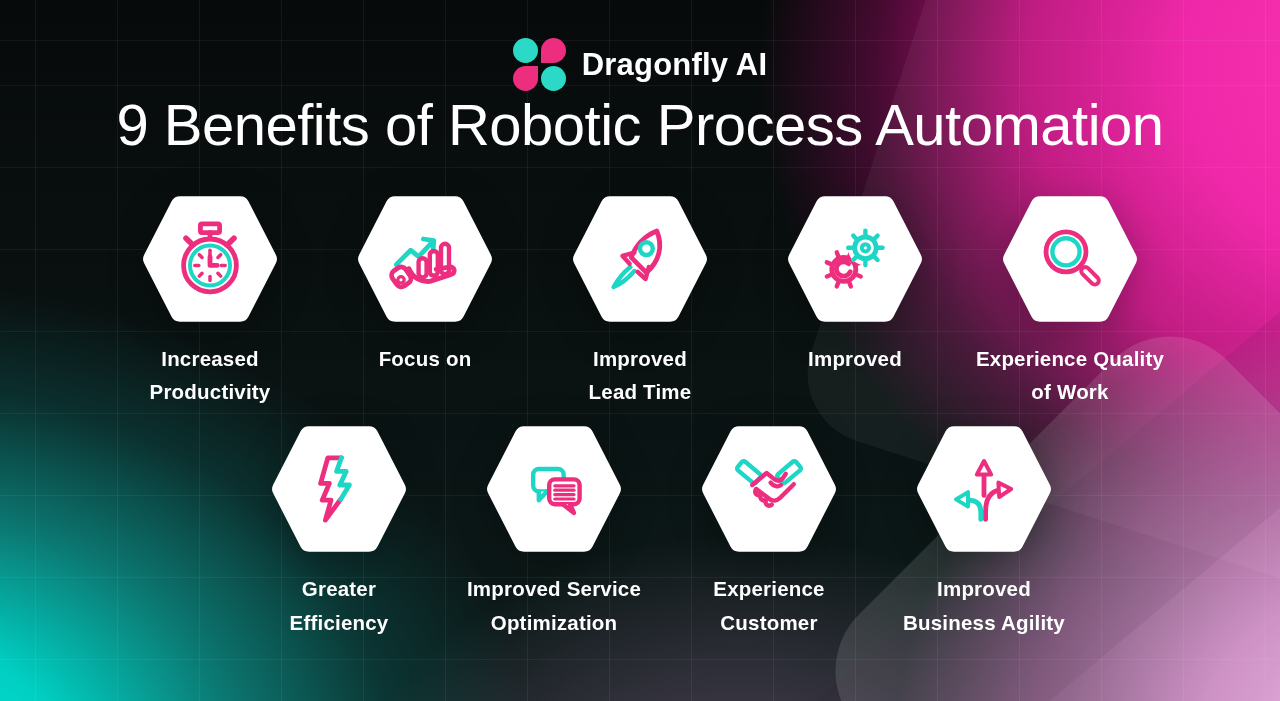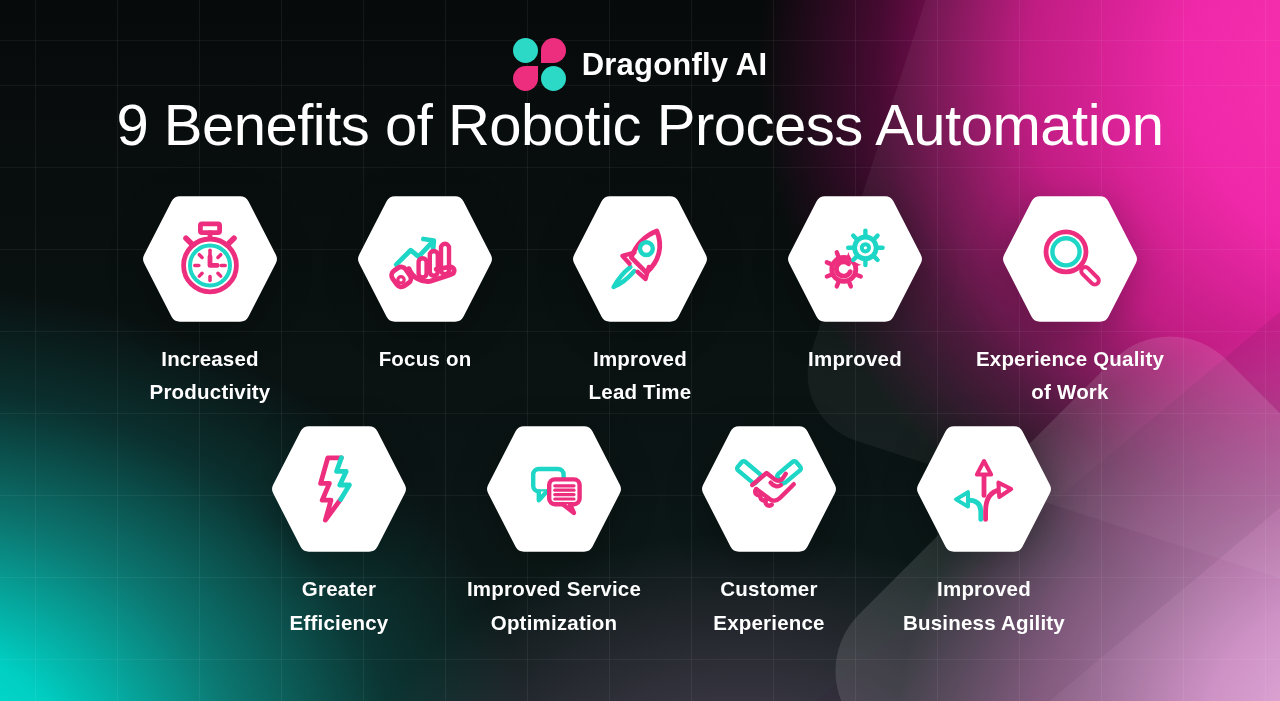--- a/index.html
+++ b/index.html
@@ -267,22 +267,22 @@
               <path d="M29,45 L47,30 L57,38 C60,40 64,40 67,37 L71,31"></path>
               <path d="M81,44 L64,61 C60,65 54,66 50,62 L34,50"></path>
               <path d="M34,50 a4.5,4.5 0 1 0 6.5,6.5"></path>
               <path d="M40.5,56.5 a4.5,4.5 0 1 0 6.5,6.5"></path>
               <path d="M47,63 a4.5,4.5 0 1 0 6.5,6.5"></path>
               <path d="M52,42 C56,47 61,48 65,45"></path>
             </g>
           </svg>
         </div>
         <div class="label">
+          <span>Experience</span>
           <span>Customer</span>
-          <span>Experience</span>
         </div>
       </div>
 
       <div class="card">
         <div class="hex-wrap">
           <svg class="hex" viewBox="0 0 100 104">
             <polygon points="8,52 28,13 72,13 92,52 72,91 28,91" fill="#fff" stroke="#fff" stroke-width="14" stroke-linejoin="round"></polygon>
           </svg>
           <svg class="icon" viewBox="0 0 100 100" fill="none" stroke-linecap="round" stroke-linejoin="round">
             <path d="M46,88 L46,78 C46,68 40,64 30,64 L25,64" stroke="#1ED6C6" stroke-width="6"></path>

